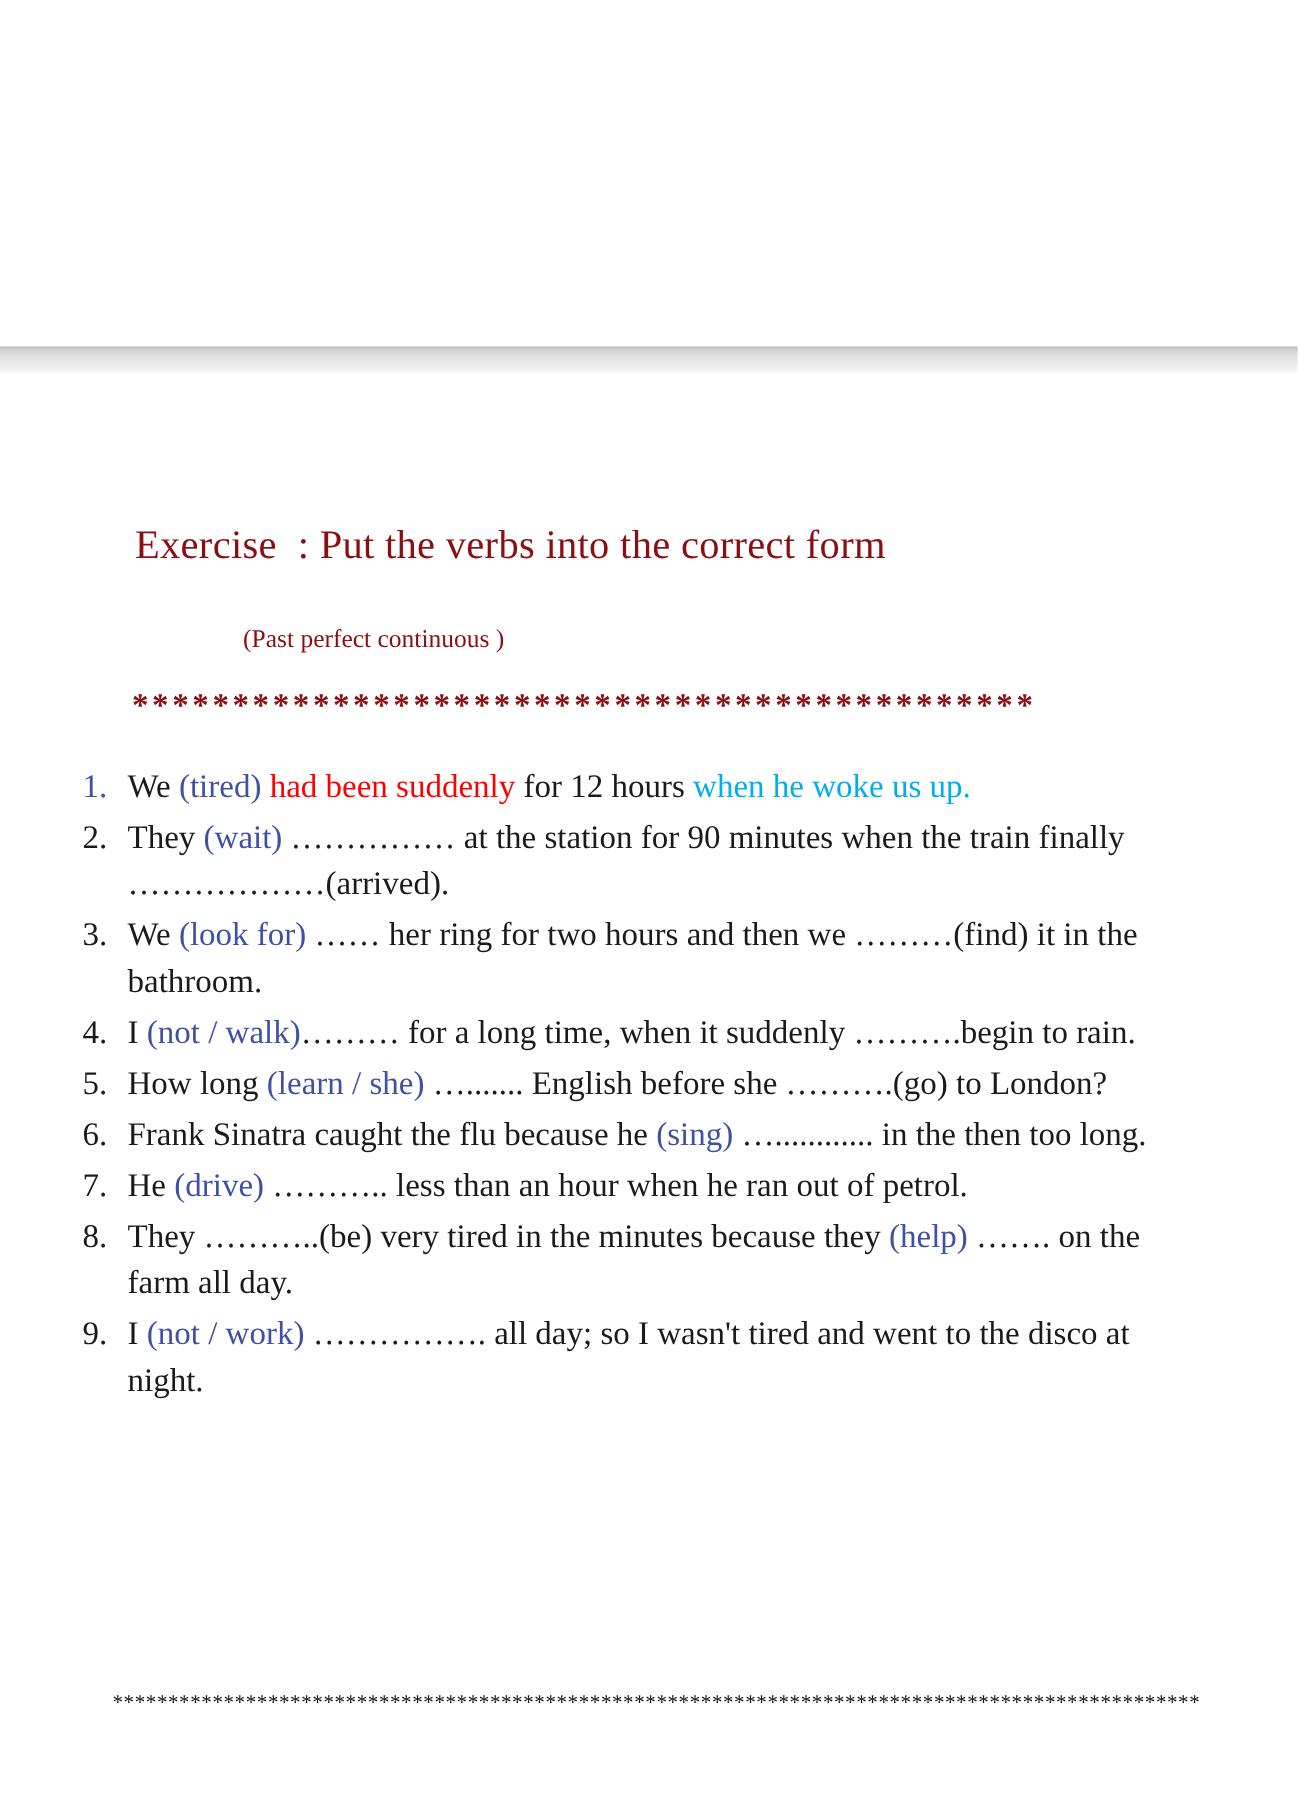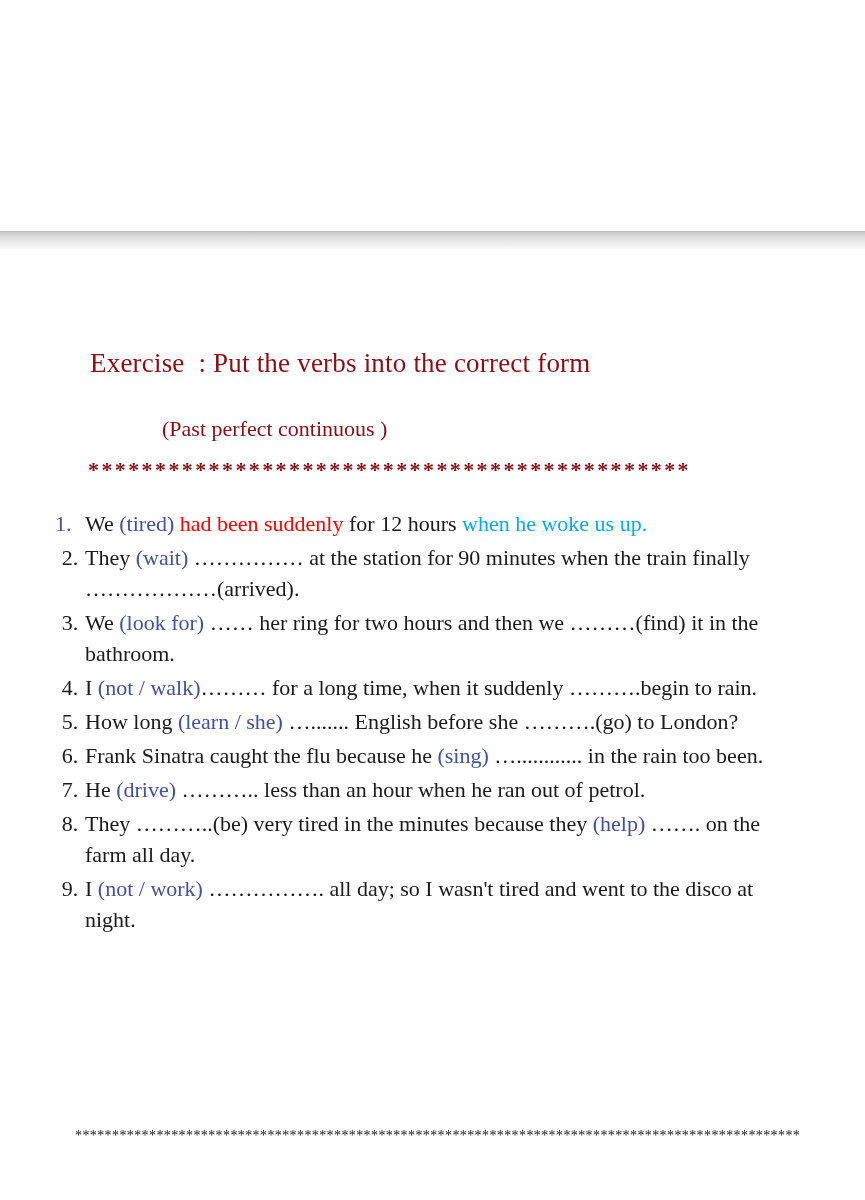--- a/index.html
+++ b/index.html
@@ -16,38 +16,38 @@
     background:linear-gradient(to bottom,#c9c9c9 0%,#dfdfdf 30%,#efefef 75%,#fafafa 100%);
     border-top:1px solid #bdbdbd;
   }
   .title{
     position:absolute;left:90px;top:348px;
     font-size:27px;color:var(--maroon);
     letter-spacing:0.2px;white-space:pre;
   }
   .subtitle{
     position:absolute;left:162px;top:416px;
-    font-size:22px;color:var(--maroon);white-space:pre;
+    font-size:17px;color:var(--maroon);white-space:pre;
   }
   .divider{
     position:absolute;left:88px;top:457px;
     font-size:22px;font-weight:bold;color:var(--maroon);
     letter-spacing:2.4px;white-space:nowrap;
   }
   .exercise-list{
     position:absolute;left:55px;top:508px;width:740px;
     font-size:22px;color:var(--ink);
   }
   .ex-item{
     display:flex;align-items:flex-start;
     line-height:31px;margin-bottom:3px;
   }
   .ex-item .num{min-width:30px;flex:0 0 auto;}
   .ex-item .body{flex:1 1 auto;}
-  .c-black{color:var(--ink);text-align:center;}
+  .c-black{color:var(--ink);}
   .c-blue{color:var(--blue);}
   .c-red{color:var(--red);}
   .c-cyan{color:var(--cyan);margin-top:32px;}
   .footer-asterisks{
     position:absolute;left:75px;top:1128px;width:745px;
     font-size:14px;color:#111111;letter-spacing:0.4px;
     white-space:nowrap;overflow:hidden;
   }
 </style>
 </head>
@@ -78,21 +78,21 @@
       <div class="ex-item">
         <span class="num c-black">4.</span>
         <span class="body"><span class="c-black">I </span><span class="c-blue">(not / walk)</span><span class="c-black">……… for a long time, when it suddenly ……….begin to rain.</span></span>
       </div>
       <div class="ex-item">
         <span class="num c-black">5.</span>
         <span class="body"><span class="c-black">How long </span><span class="c-blue">(learn / she) </span><span class="c-black">…....... English before she ……….(go) to London?</span></span>
       </div>
       <div class="ex-item">
         <span class="num c-black">6.</span>
-        <span class="body"><span class="c-black">Frank Sinatra caught the flu because he </span><span class="c-blue">(sing) </span><span class="c-black">…............  in the rain too been.</span></span>
+        <span class="body"><span class="c-black">Frank Sinatra caught the flu because he </span><span class="c-blue">(sing) </span><span class="c-black">…............  in the then too long.</span></span>
       </div>
       <div class="ex-item">
         <span class="num c-black">7.</span>
         <span class="body"><span class="c-black">He </span><span class="c-blue">(drive) </span><span class="c-black">……….. less than an hour when he ran out of petrol.</span></span>
       </div>
       <div class="ex-item">
         <span class="num c-black">8.</span>
         <span class="body"><span class="c-black">They ………..(be) very tired in the minutes because they </span><span class="c-blue">(help) </span><span class="c-black">……. on the farm all day.</span></span>
       </div>
       <div class="ex-item">

